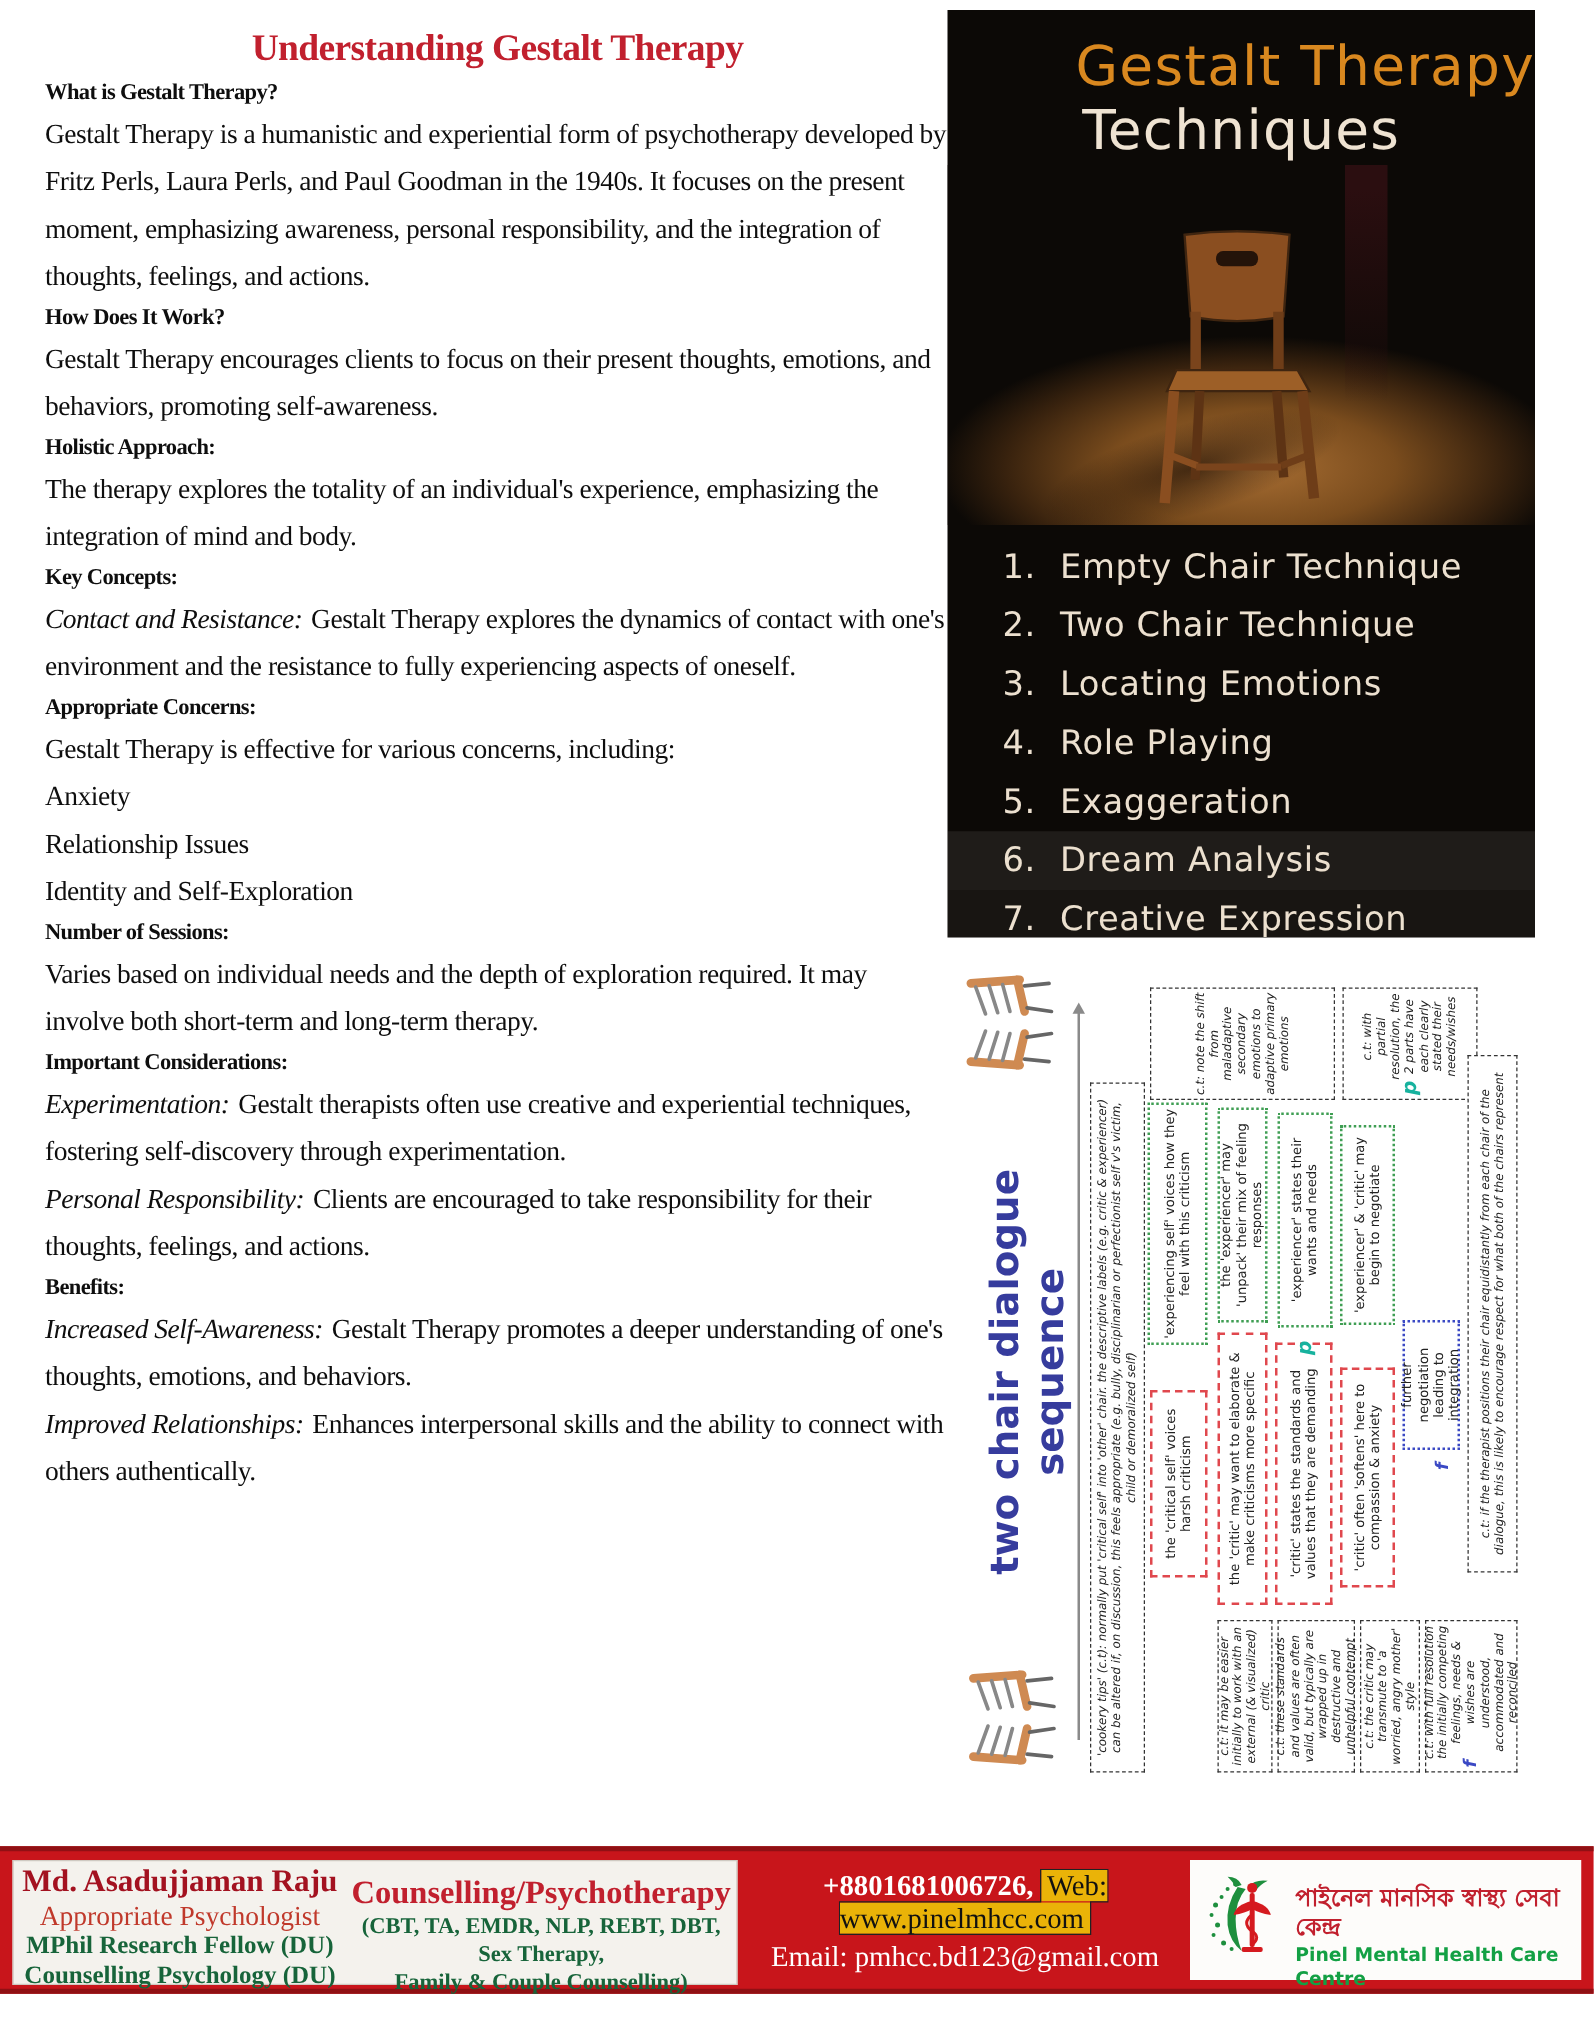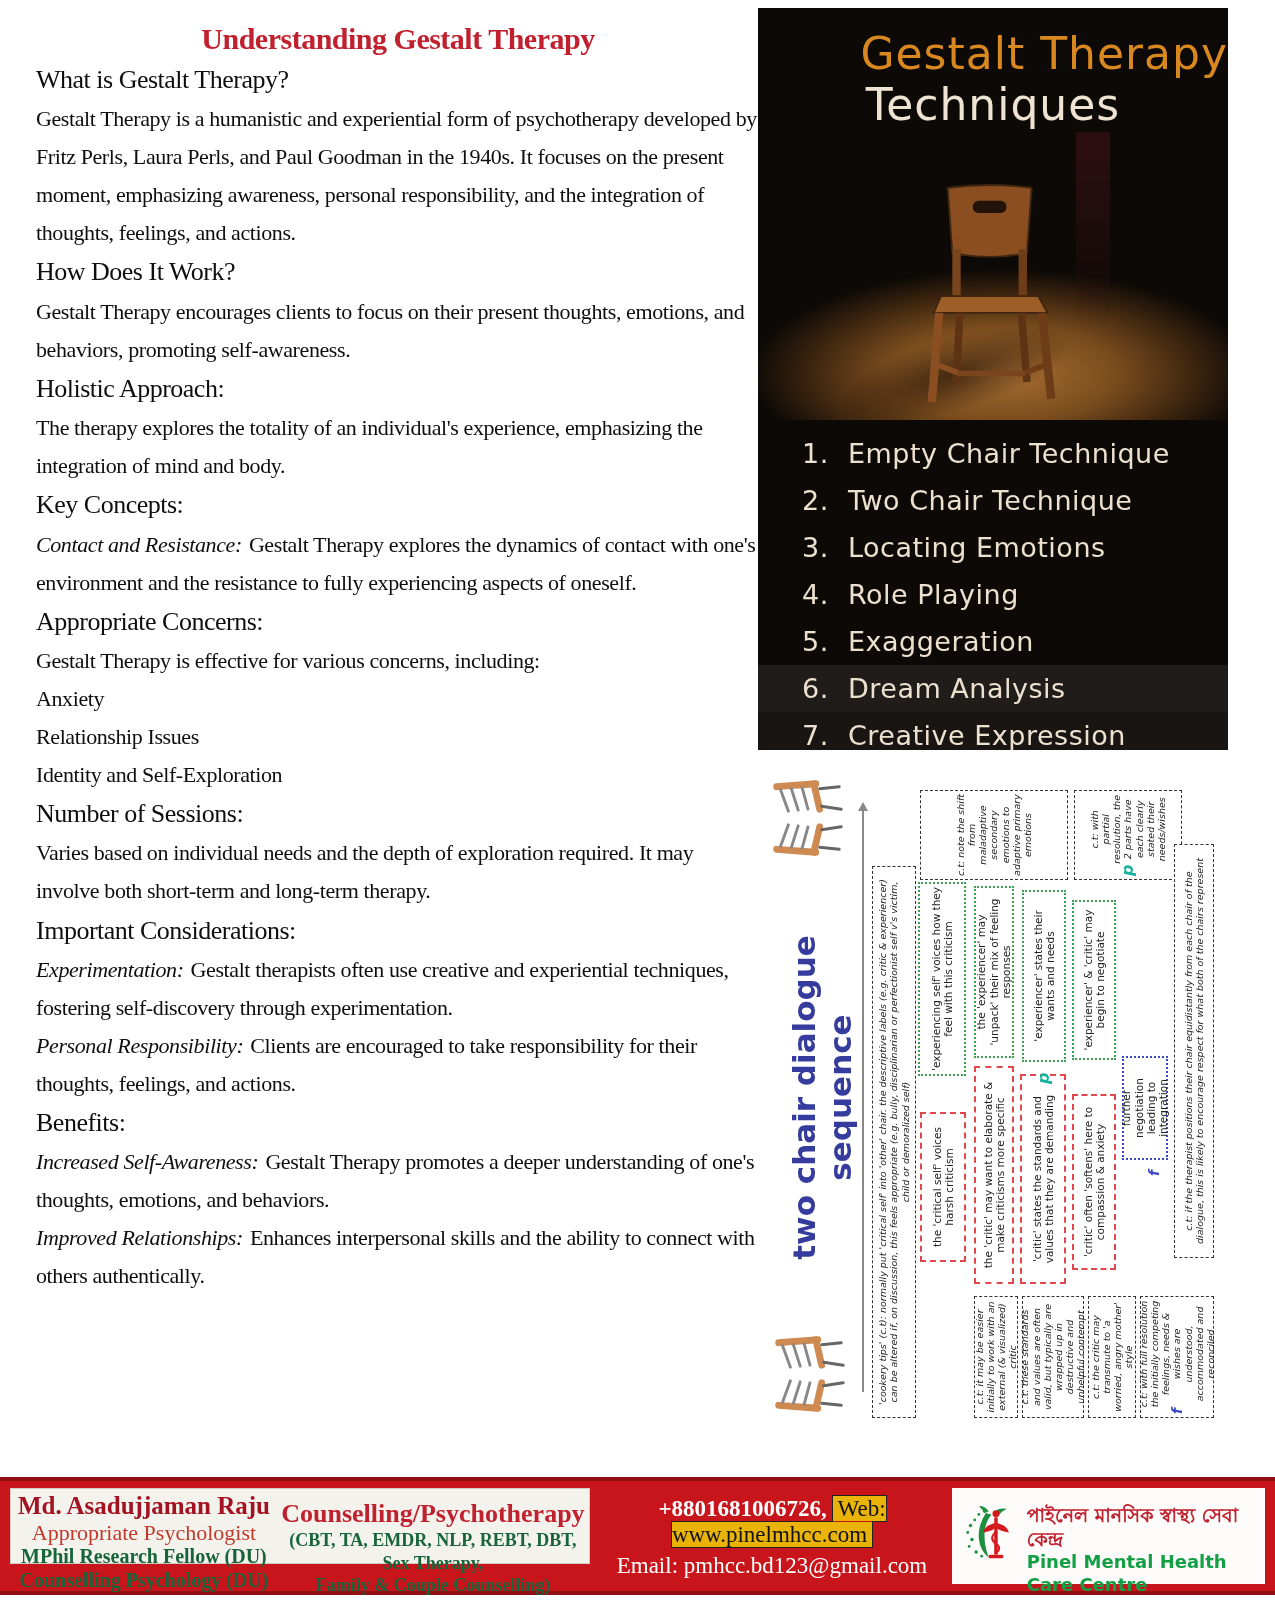--- a/index.html
+++ b/index.html
@@ -5,21 +5,21 @@
   html,body { margin:0; padding:0; }
   body {
     width:1275px; height:1616px; position:relative; background:#ffffff;
     font-family:"Liberation Serif", serif; overflow:hidden;
   }
 
   
   .article { position:absolute; left:36px; top:10px; width:724px; color:#0e0e0e; }
   .article h1 { font-size:30px; font-weight:bold; color:#c1202e; text-align:center;
                 margin:12px 0 4px 0; letter-spacing:-0.5px; }
-  .article h2 { font-size:26px; font-weight:normal; margin:0; line-height:1.55; letter-spacing:-0.5px; }
+  .article h2 { font-size:18px; font-weight:bold; margin:0; line-height:1.55; letter-spacing:-0.5px; }
   .article p  { font-size:22px; margin:0; line-height:1.73; letter-spacing:-0.4px; }
   .article p.it { font-style:italic; }
   .article p i.lead { margin-right:7px; }
 
   
   .poster { position:absolute; left:758px; top:8px; width:470px; height:742px;
             background:#0c0906; font-family:"DejaVu Sans", sans-serif; overflow:hidden; }
   .poster-t1 { margin-top:20px; text-align:right; font-size:44px; color:#d9881f; letter-spacing:1px; }
   .poster-t2 { text-align:center; font-size:44px; color:#efe3d2; letter-spacing:1px; }
   .scene { position:relative; height:288px; margin-top:2px;
@@ -58,41 +58,41 @@
   .dg-box.ct    { border:1.5px dashed #333; font-style:italic; font-size:9.5px; }
   .mk { font-style:italic; font-weight:bold; font-family:"DejaVu Sans", sans-serif; }
   .mk.teal { color:#17b29e; font-size:16px; }
   .mk.bluemk { color:#3b49c4; font-size:14px; }
   .mk-abs { position:absolute; }
 
   
   .footer { position:absolute; left:0; top:1477px; width:1275px; height:118px;
             background:#c8151b; border-top:4px solid #901014; border-bottom:4px solid #901014;
             box-sizing:border-box; }
-  .card { position:absolute; left:10px; top:7px; width:580px; height:76px;
+  .card { position:absolute; left:10px; top:7px; width:580px; height:100px;
           background:#f4f2ed; border:1px solid #cfcac2; box-sizing:border-box; display:flex; }
   .who { width:46%; text-align:center; padding-top:3px; }
   .name { font-size:25px; font-weight:bold; color:#a31220; line-height:1.15; }
   .role { font-size:22px; color:#c0392b; line-height:1.05; }
   .cred { font-size:20px; font-weight:bold; color:#17643a; line-height:1.2; }
   .svc { width:54%; text-align:center; padding-top:10px; }
   .svc-title { font-size:26px; font-weight:bold; color:#c1202e; }
   .svc-detail { font-size:18px; font-weight:bold; color:#17643a; line-height:1.25; }
   .contact { position:absolute; left:596px; top:11px; width:352px; text-align:center; color:#ffffff; }
   .addr  { font-size:23px; }
   .phone-row { font-size:23px; margin-top:4px; }
   .phone { font-weight:bold; }
   .webbox { background:#eab308; color:#111111; outline:1px solid #222; padding:0 5px; }
   .email { font-size:23px; margin-top:5px; }
   .logo-panel { position:absolute; left:952px; top:7px; width:313px; height:96px;
                 background:#fdfcfa; display:flex; align-items:center; gap:6px; padding-left:6px;
                 box-sizing:border-box; }
   .org-text { line-height:1.25;margin-top:28px; }
   .org-bn { font-size:19px; font-weight:bold; color:#c1202e; font-family:"DejaVu Sans", sans-serif; }
-  .org-en { font-size:18px; font-weight:bold; color:#13a044; font-family:"DejaVu Sans", sans-serif; }
+  .org-en { font-size:15px; font-weight:bold; color:#13a044; font-family:"DejaVu Sans", sans-serif; }
 </style>
 </head>
 <body>
 
 <main class="article">
   <h1>Understanding Gestalt Therapy</h1>
 
   <h2>What is Gestalt Therapy?</h2>
   <p>Gestalt Therapy is a humanistic and experiential form of psychotherapy developed by Fritz Perls, Laura Perls, and Paul Goodman in the 1940s. It focuses on the present moment, emphasizing awareness, personal responsibility, and the integration of thoughts, feelings, and actions.</p>
   <h2>How Does It Work?</h2>

